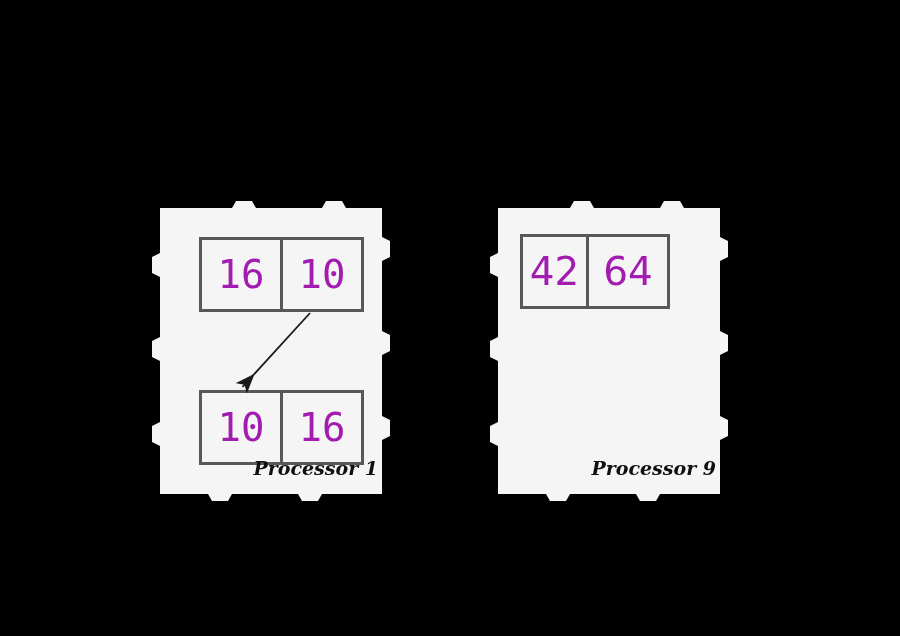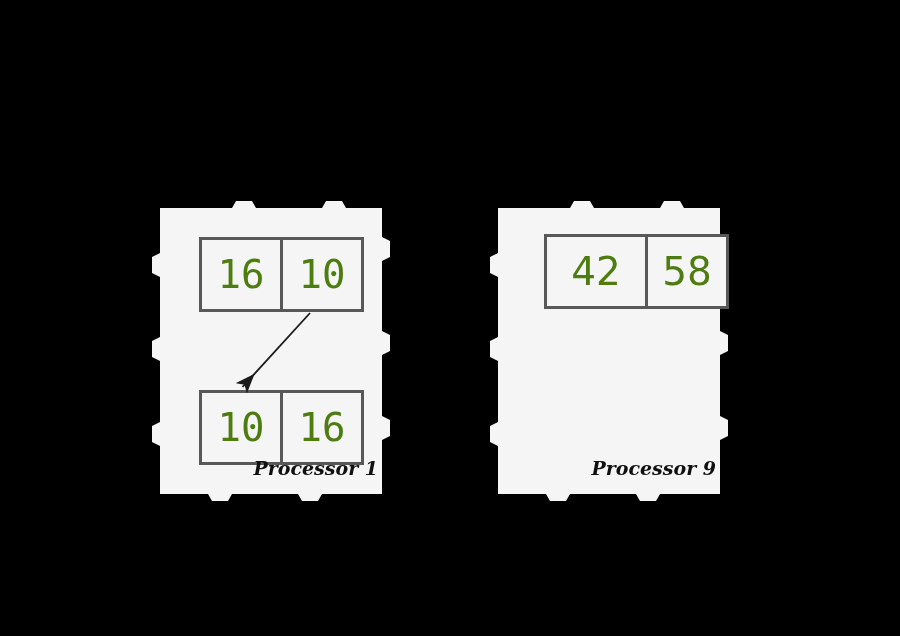--- a/index.html
+++ b/index.html
@@ -36,21 +36,21 @@
     position: absolute;
     display: flex;
   }
   .cell {
     box-sizing: border-box;
     border: 3px solid #585858;
     background: #F5F5F5;
     display: flex;
     align-items: center;
     justify-content: center;
-    color: #4d7c0f;
+    color: #a21caf;
     line-height: 1;
   }
   .cell + .cell {
     margin-left: -3px;
   }
   .cell-mono {
     font-family: "DejaVu Sans Mono", monospace;
     font-size: 39px;
   }
   .cell-sans {
@@ -142,21 +142,21 @@
         L 8,245 L 0,241 L 0,225 L 8,221
         L 8,160 L 0,156 L 0,140 L 8,136
         L 8,76  L 0,72  L 0,56  L 8,52
         Z
       " fill="#F5F5F5"></path>
     </svg>
 
     <div class="panel-content">
 
       <div class="cell-row" style="left:30px; top:33px;">
-        <div class="cell cell-sans" style="width:104px; height:75px;margin-left:24px;">42</div>
-        <div class="cell cell-sans" style="width:84px; height:75px;">58</div>
+        <div class="cell cell-sans" style="width:69px; height:75px;">42</div>
+        <div class="cell cell-sans" style="width:84px; height:75px;">64</div>
       </div>
 
       <div class="panel-label" style="right:12px; bottom:22px;">Processor 9</div>
     </div>
   </div>
 
 </div>
 
 </body></html>

